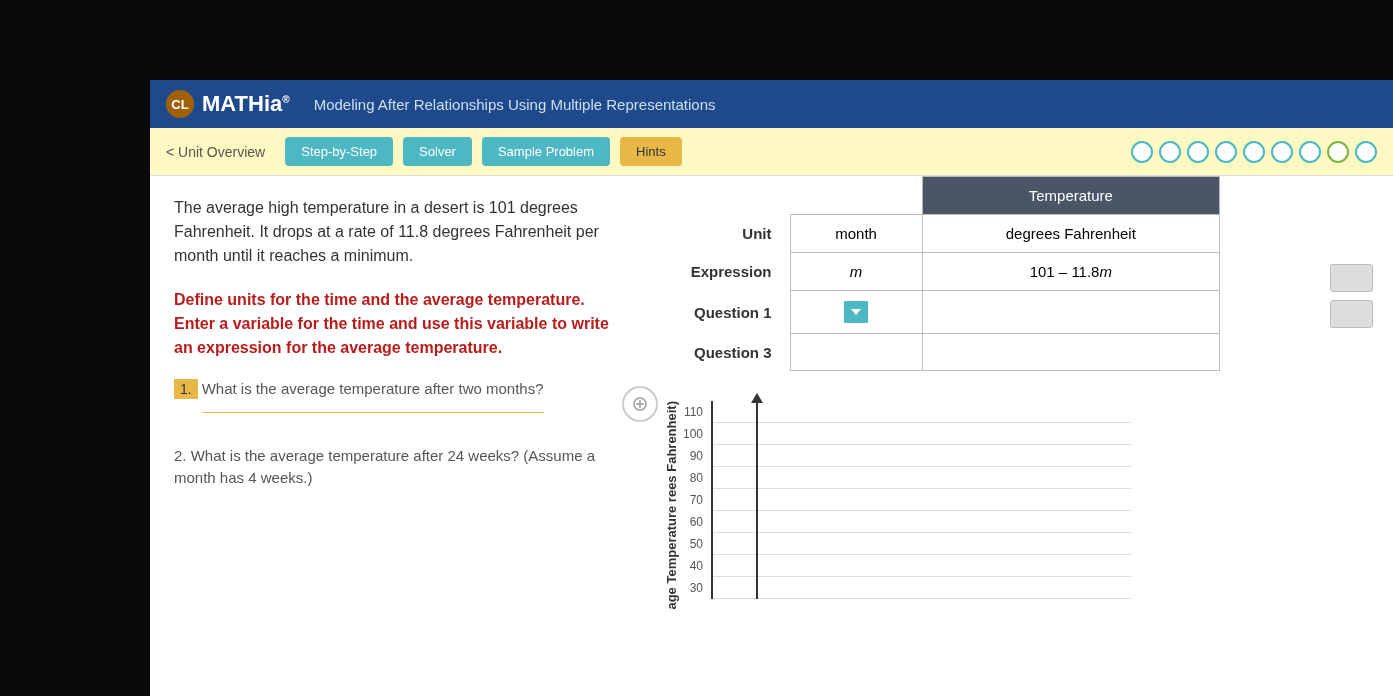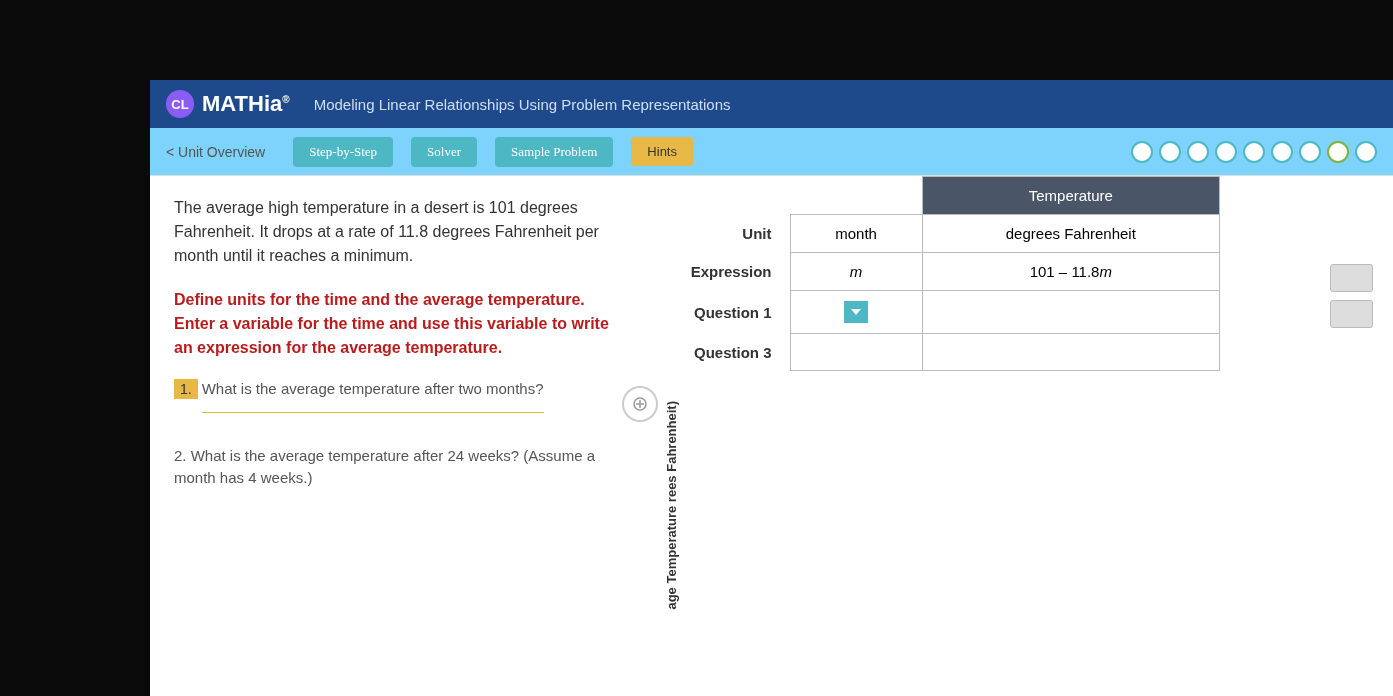--- a/index.html
+++ b/index.html
@@ -2,33 +2,33 @@
 <html><head>
   <meta charset="utf-8">
   <style>
     * { margin: 0; padding: 0; box-sizing: border-box; font-family: Arial, Helvetica, sans-serif; }
     body { background: #1a1a1a; width: 1393px; height: 696px; overflow: hidden; position: relative; }
     .monitor-frame { position: absolute; top: 0; left: 0; right: 0; bottom: 0; background: #0a0a0a; }
     .screen { position: absolute; top: 80px; left: 150px; right: 0; bottom: 0; background: #333; overflow: hidden; }
     
     .app-header { background: #1e4a8c; height: 48px; display: flex; align-items: center; padding: 0 16px; color: #fff; }
     .app-logo { display: flex; align-items: center; gap: 8px; margin-right: 24px; }
-    .logo-badge { width: 28px; height: 28px; border-radius: 50%; background: #8b5cf6; color: #fff; display: flex; align-items: center; justify-content: center; font-size: 13px; font-weight: bold; }
+    .logo-badge { width: 28px; height: 28px; border-radius: 50%; background: #a16207; color: #fff; display: flex; align-items: center; justify-content: center; font-size: 13px; font-weight: bold; }
     .logo-text { font-size: 22px; font-weight: 700; color: #fff; }
     .logo-text sup { font-size: 10px; }
     .header-title { font-size: 15px; color: #d0dff0; flex: 1; }
     .header-right { display: flex; align-items: center; gap: 18px; font-size: 14px; }
     .toggle { width: 34px; height: 18px; background: #6a8fb8; border-radius: 9px; position: relative; }
     .toggle::after { content: ''; position: absolute; width: 14px; height: 14px; background: #fff; border-radius: 50%; top: 2px; left: 2px; }
     
-    .toolbar { background: #7dd3fc; height: 48px; display: flex; align-items: center; padding: 0 16px; border-bottom: 1px solid #ddd; gap: 8px; }
+    .toolbar { background: #fef9c3; height: 48px; display: flex; align-items: center; padding: 0 16px; border-bottom: 1px solid #ddd; }
     .back-link { color: #555; font-size: 14px; margin-right: 20px; }
     .back-link::before { content: '< '; }
     .tool-btn { padding: 7px 16px; border-radius: 4px; font-size: 13px; color: #fff; margin-right: 10px; cursor: pointer; }
-    .tool-btn.teal { background: #4db8c4; font-family: Liberation Serif, serif; }
+    .tool-btn.teal { background: #4db8c4; }
     .tool-btn.yellow { background: #e8b847; color: #333; }
     .progress-dots { margin-left: auto; display: flex; gap: 6px; }
     .dot { width: 22px; height: 22px; border-radius: 50%; border: 2px solid #4db8c4; background: #fff; }
     .dot.green { border-color: #7cb342; }
     
     .content { display: flex; background: #fff; height: calc(100% - 96px); }
     .left-panel { width: 490px; padding: 20px 24px; position: relative; }
     .right-panel { flex: 1; padding: 0 20px 20px 20px; position: relative; }
     
     .problem-text { font-size: 16px; color: #333; line-height: 1.5; margin-bottom: 20px; }
@@ -65,21 +65,21 @@
 </head>
 <body>
 
 <div class="monitor-frame">
   <div class="screen">
     <div class="app-header">
       <div class="app-logo">
         <div class="logo-badge">CL</div>
         <div class="logo-text"><span>MATHia</span><sup>®</sup></div>
       </div>
-      <div class="header-title">Modeling Linear Relationships Using Problem Representations</div>
+      <div class="header-title">Modeling After Relationships Using Multiple Representations</div>
     </div>
 
     <div class="toolbar">
       <span class="back-link">Unit Overview</span>
       <div class="tool-btn teal">Step-by-Step</div>
       <div class="tool-btn teal">Solver</div>
       <div class="tool-btn teal">Sample Problem</div>
       <div class="tool-btn yellow">Hints</div>
       <div class="progress-dots">
         <div class="dot"></div>
@@ -149,17 +149,34 @@
           </tbody>
             </table>
           <div class="side-buttons">
             <button class="action-btn">&nbsp;&nbsp;&nbsp;&nbsp;</button>
             <button class="action-btn">&nbsp;&nbsp;&nbsp;&nbsp;</button>
           </div>
         </div>
 
         <div class="chart-area">
           <div class="y-axis-label">age Temperature rees Fahrenheit)</div>
+          <div class="chart-row">
+            <div class="y-ticks">
+              <span>110</span>
+              <span>100</span>
+              <span>90</span>
+              <span>80</span>
+              <span>70</span>
+              <span>60</span>
+              <span>50</span>
+              <span>40</span>
+              <span>30</span>
+            </div>
+            <div class="plot">
+              <div class="y-axis-arrow"></div>
+              <div class="y-axis-line"></div>
+            </div>
+          </div>
         </div>
       </div>
     </div>
   </div>
 </div>
 
 </body></html>

